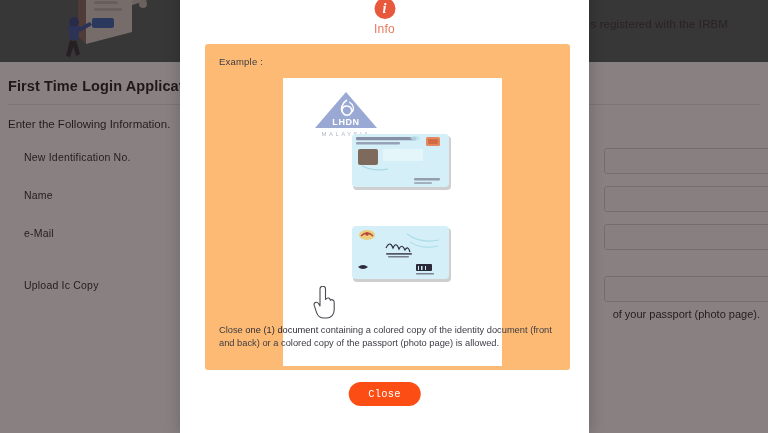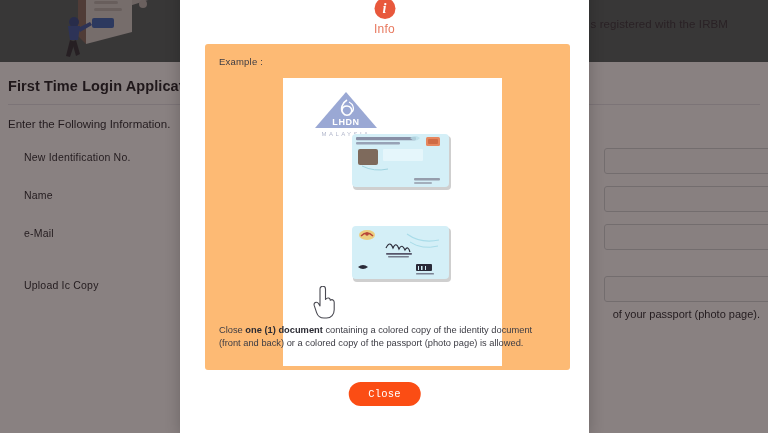--- a/index.html
+++ b/index.html
@@ -114,21 +114,21 @@
   .lhdn-logo { position:absolute; left:24px; top:10px; width:78px; height:52px; }
   .ic-card { position:absolute; }
   .ic-front { left:69px; top:56px; width:100px; height:58px; }
   .ic-back  { left:69px; top:148px; width:100px; height:58px; }
   .hand-cursor { position:absolute; left:28px; top:208px; width:26px; height:34px; }
 
   .panel-note {
     position:absolute; left:14px; top:280px; width:337px;
     font-size:9.3px; line-height:1.45; color:#3c3c44;
   }
-  .panel-note b { font-weight:bold; color:#2b2b33;text-align:center; }
+  .panel-note b { font-weight:normal; color:#2b2b33;text-align:center; }
 
   .close-btn {
     position:absolute; left:50%; top:400px; transform:translateX(-50%);
     background:#fb4d14; color:#ffffff;
     border:none; border-radius:13px;
     padding:6px 20px;
     font-size:10.5px; font-family:Liberation Mono, monospace;
     letter-spacing:.2px; cursor:pointer;
   }
 </style>

